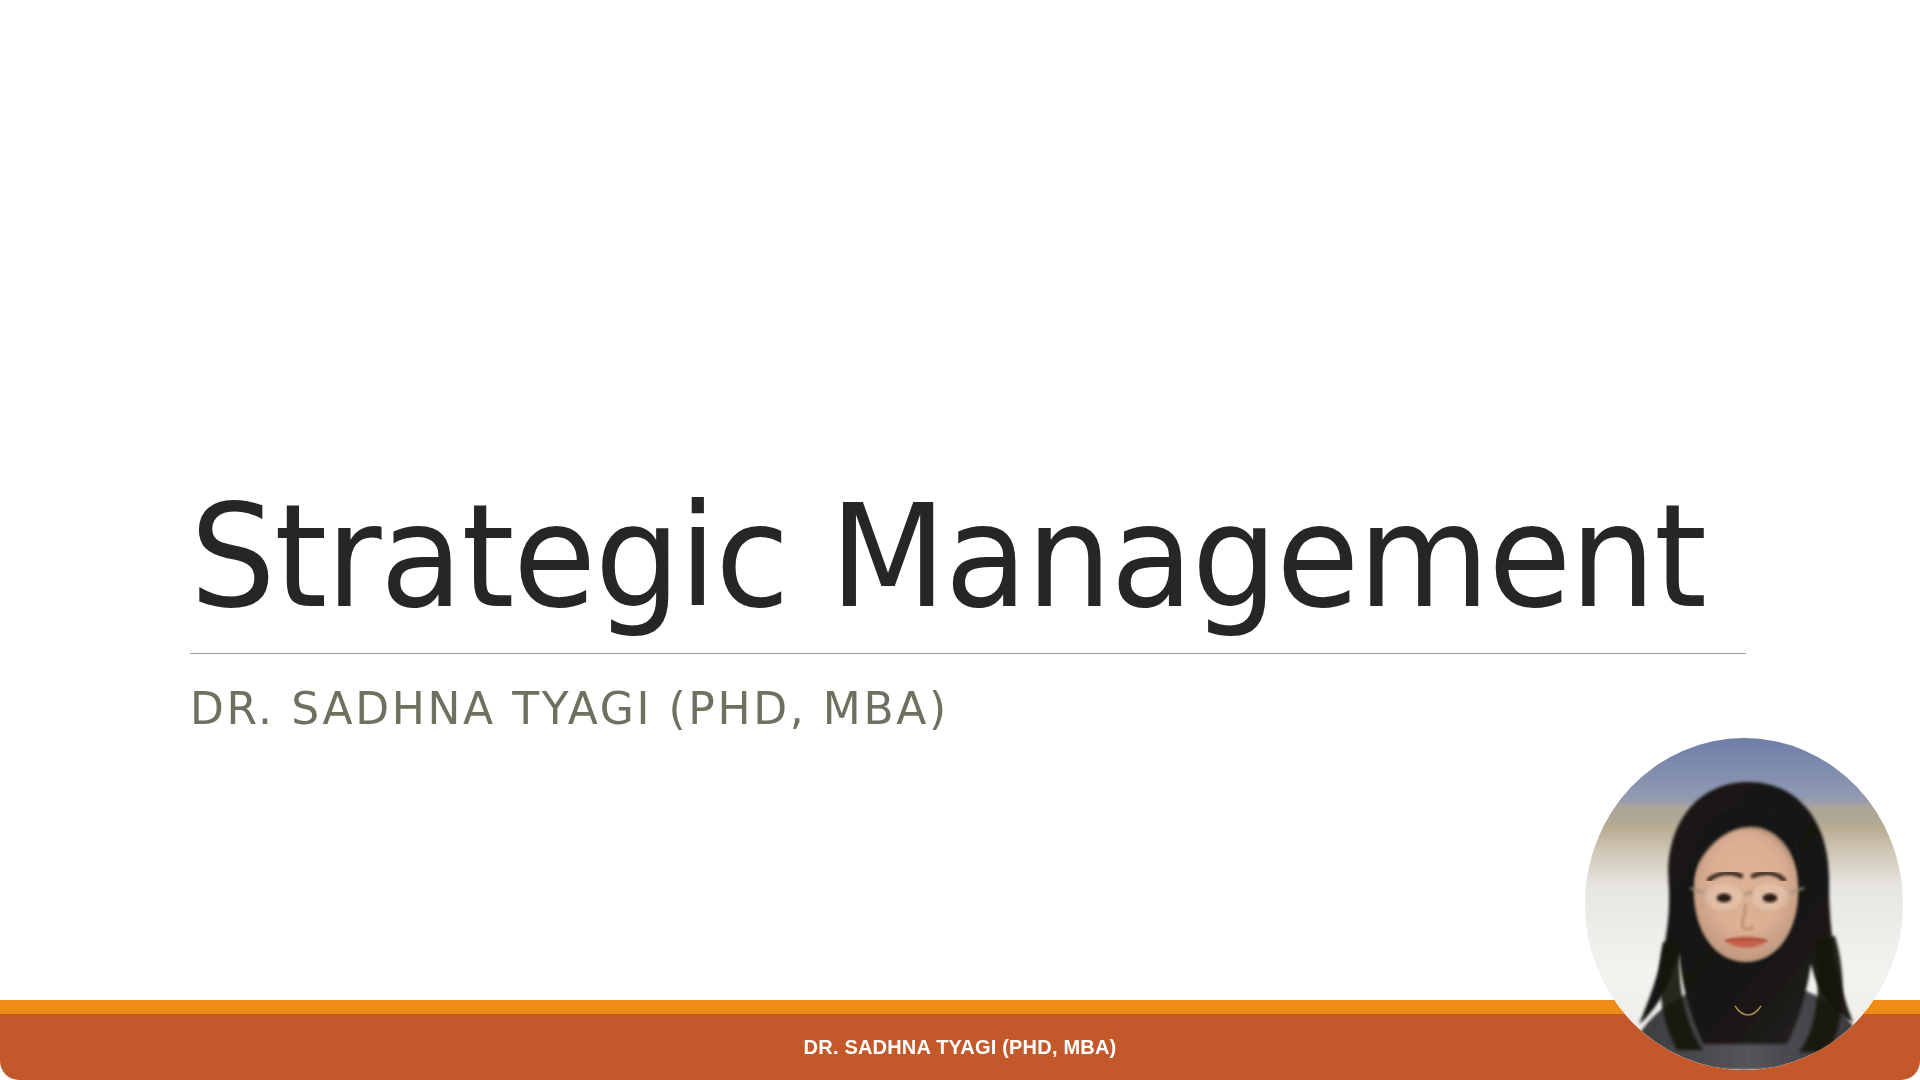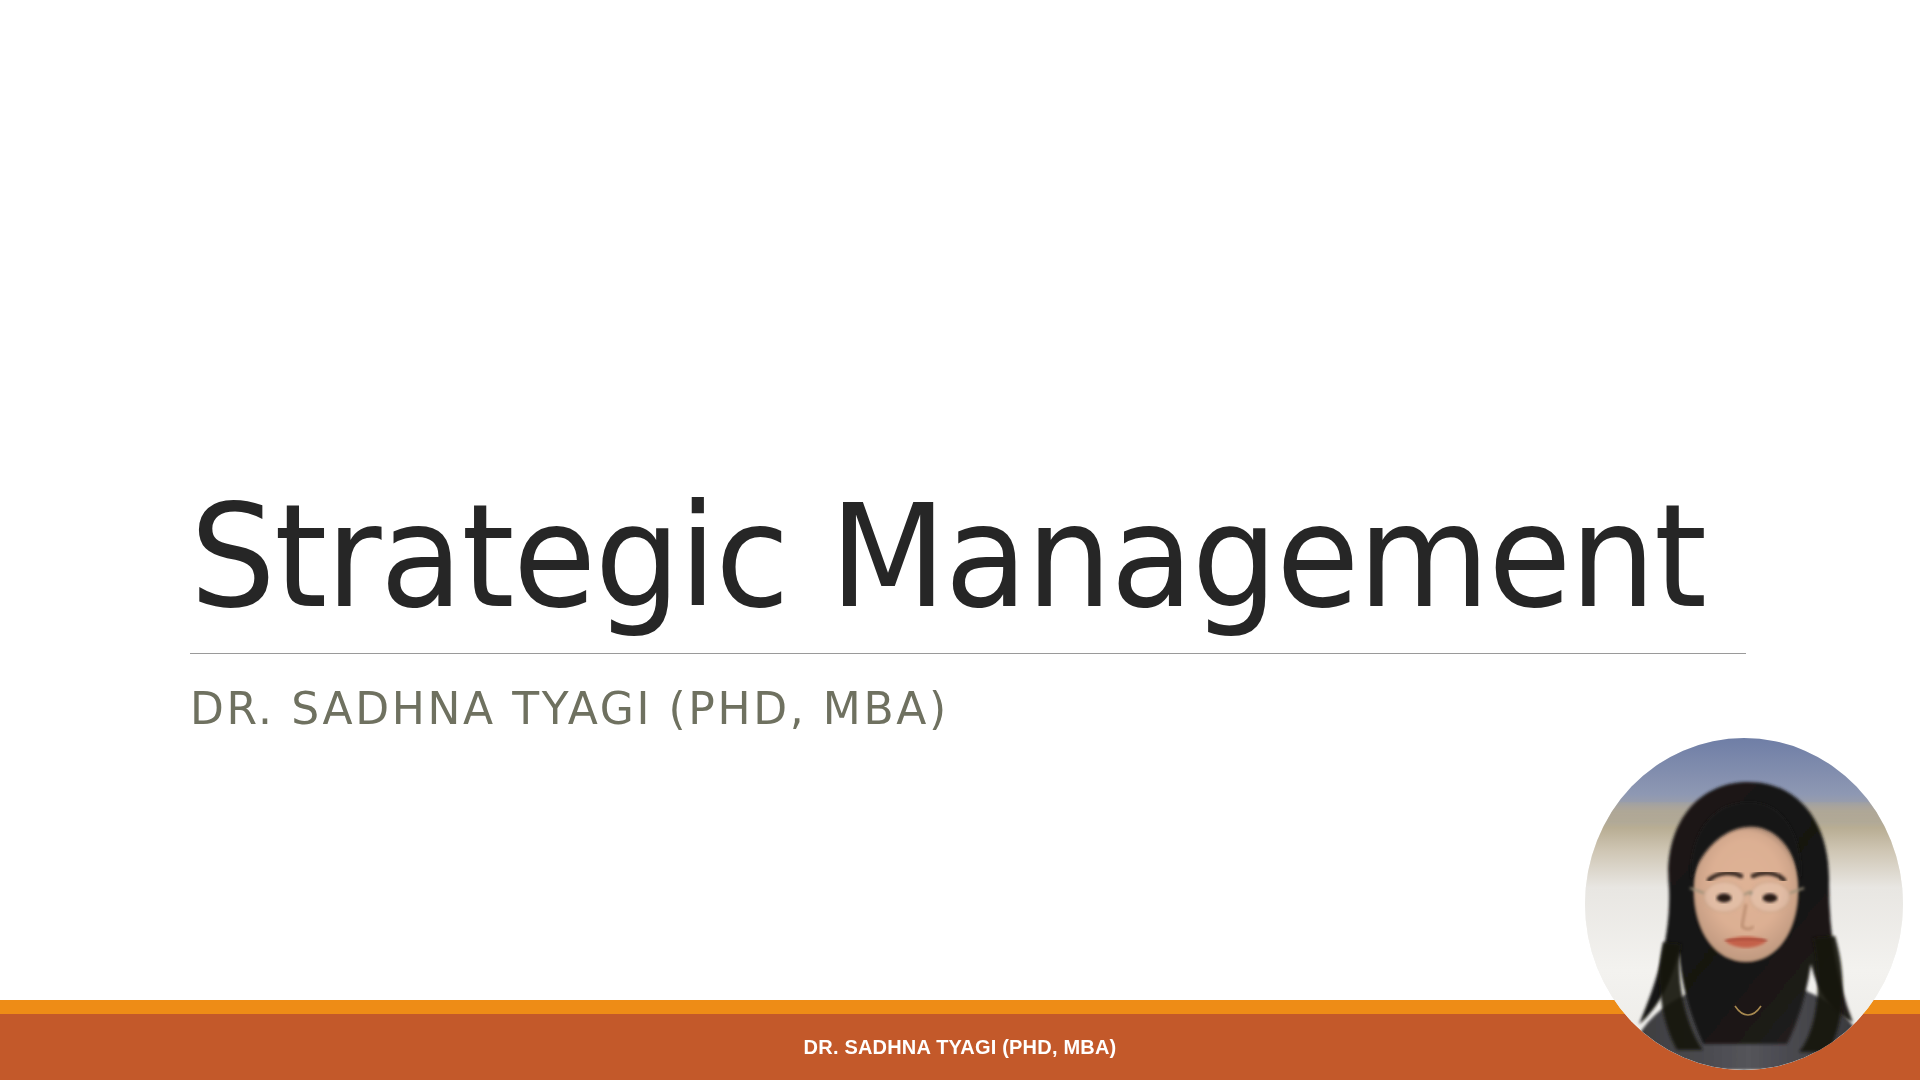--- a/index.html
+++ b/index.html
@@ -9,20 +9,21 @@
   }
   body {
     font-family: "Liberation Sans", sans-serif;
   }
   .slide {
     position: relative;
     width: 1920px;
     height: 1080px;
     background: #ffffff;
     overflow: hidden;
+    border-radius: 19px;
   }
 
   
   .title-block {
     position: absolute;
     left: 190px;
     top: 480px;
     width: 1556px;
   }
   .slide-title {

